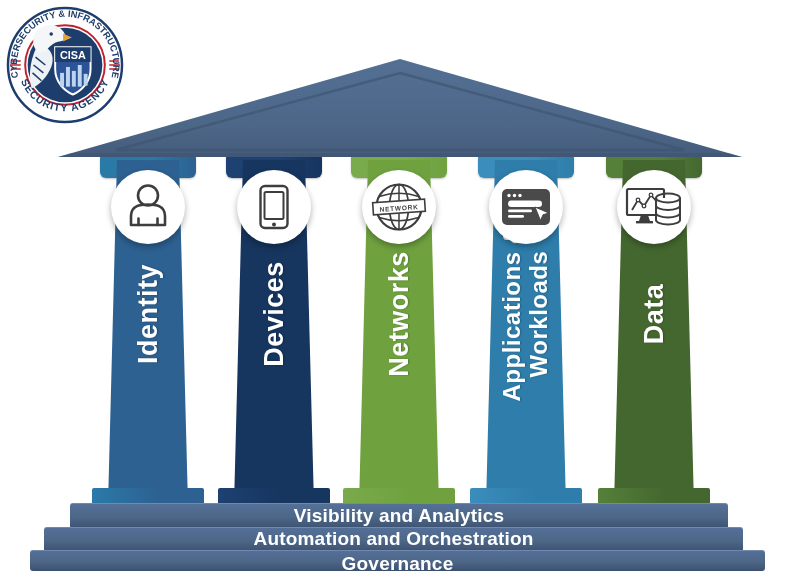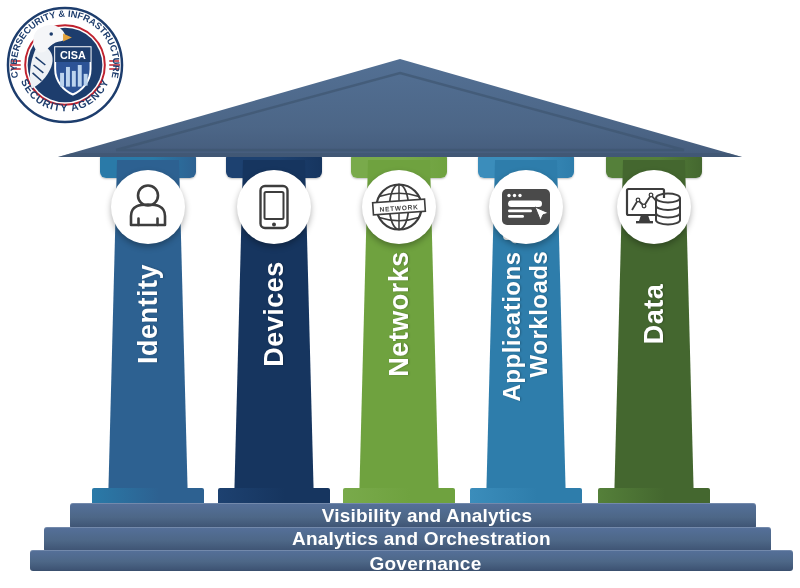--- a/index.html
+++ b/index.html
@@ -42,21 +42,21 @@
   .label-wrap .line{display:block;font-size:27px;line-height:1.05;letter-spacing:.5px;
     text-shadow:0 1px 2px rgba(0,0,0,.25);}
   .label-wrap.two .line{font-size:24px;line-height:1.12;}
   
   .roof{position:absolute;left:0;top:0;z-index:4;pointer-events:none;}
   
   .step{
     position:absolute;z-index:5;border-radius:3px;color:#ffffff;
     background:linear-gradient(180deg,#55709a 0%,#4d6787 55%,#3f5575 92%,#394e6c 100%);
     box-shadow:inset 0 1px 0 rgba(255,255,255,.18);
-    text-align:center;font-size:19px;font-weight:600;letter-spacing:.2px;padding-left:28px;
+    text-align:center;font-size:19px;font-weight:600;letter-spacing:.2px;
   }
   .step .step-label{display:block;}
   .step1{left:70px;top:503px;width:658px;height:26px;line-height:25px;}
   .step2{left:44px;top:527px;width:699px;height:25px;line-height:24px;}
   .step3{left:30px;top:550px;width:735px;height:21px;line-height:28px;}
   
   .logo{position:absolute;left:6px;top:6px;z-index:6;}
   .icon-svg{display:block;}
 </style>
 </head>
@@ -224,19 +224,19 @@
     </defs>
     <polygon points="400,59 742,157 58,157" fill="url(#roofGrad)"></polygon>
     <polygon points="400,73 684,150 116,150" fill="none" stroke="#3e546f" stroke-width="2.4" opacity="0.65"></polygon>
     <polygon points="742,157 58,157 72,153 728,153" fill="#3e546f" opacity="0.55"></polygon>
   </svg>
 
   <div class="step step1">
     <span class="step-label">Visibility and Analytics</span>
   </div>
   <div class="step step2">
-    <span class="step-label">Analytics and Orchestration</span>
+    <span class="step-label">Automation and Orchestration</span>
   </div>
   <div class="step step3">
     <span class="step-label">Governance</span>
   </div>
 
 </div>
 
 </body></html>

